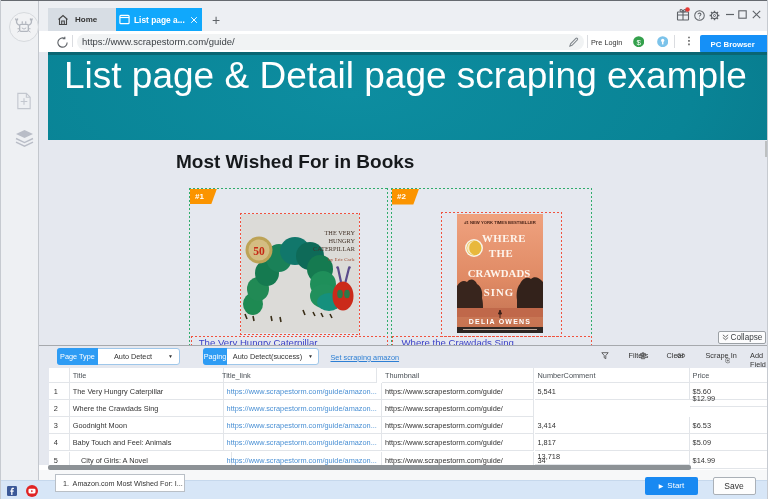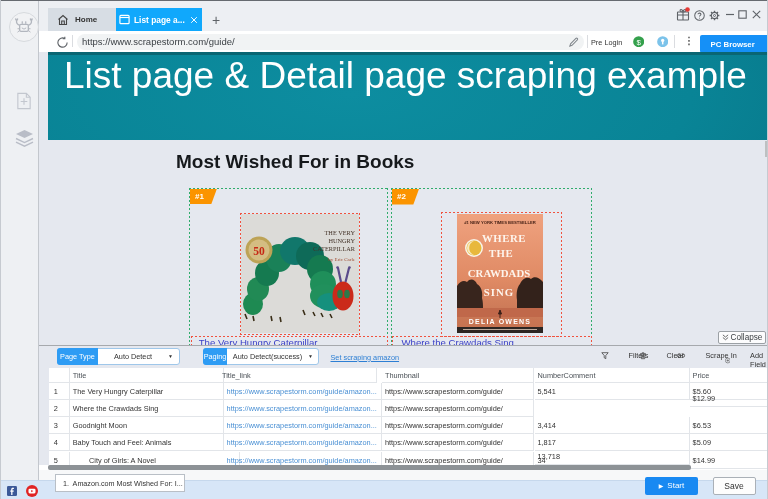--- a/index.html
+++ b/index.html
@@ -320,21 +320,21 @@
     <div class="cell" style="left:342.9px;top:49.90px;width:152.6px;height:17.05px;line-height:17.05px;">https://www.scrapestorm.com/guide/</div>
     <div class="cell" style="left:495.5px;top:49.90px;width:155.1px;height:17.05px;line-height:17.05px;">3,414</div>
     <div class="cell" style="left:650.6px;top:49.90px;width:78.4px;height:17.05px;line-height:17.05px;">$6.53</div>
     <div class="cell" style="left:10.2px;top:66.95px;width:20.5px;height:17.05px;line-height:17.05px;padding-left:4.5px;">4</div>
     <div class="cell" style="left:30.7px;top:66.95px;width:153.9px;height:17.05px;line-height:17.05px;">Baby Touch and Feel: Animals</div>
     <div class="cell lnk" style="left:184.6px;top:66.95px;width:158.3px;height:17.05px;line-height:17.05px;">https://www.scrapestorm.com/guide/amazon...</div>
     <div class="cell" style="left:342.9px;top:66.95px;width:152.6px;height:17.05px;line-height:17.05px;">https://www.scrapestorm.com/guide/</div>
     <div class="cell" style="left:495.5px;top:66.95px;width:155.1px;height:17.05px;line-height:17.05px;">1,817</div>
     <div class="cell" style="left:650.6px;top:66.95px;width:78.4px;height:17.05px;line-height:17.05px;">$5.09</div>
     <div class="cell" style="left:10.2px;top:84.00px;width:20.5px;height:17.05px;line-height:17.05px;padding-left:4.5px;">5</div>
-    <div class="cell" style="left:47px;top:84.00px;width:153.9px;height:17.05px;line-height:17.05px;">City of Girls: A Novel</div>
+    <div class="cell" style="left:39px;top:84.00px;width:153.9px;height:17.05px;line-height:17.05px;">City of Girls: A Novel</div>
     <div class="cell lnk" style="left:184.6px;top:84.00px;width:158.3px;height:17.05px;line-height:17.05px;">https://www.scrapestorm.com/guide/amazon...</div>
     <div class="cell" style="left:342.9px;top:84.00px;width:152.6px;height:17.05px;line-height:17.05px;">https://www.scrapestorm.com/guide/</div>
     <div class="cell" style="left:495.5px;top:84.00px;width:155.1px;height:17.05px;line-height:17.05px;">34</div>
     <div class="cell" style="left:650.6px;top:84.00px;width:78.4px;height:17.05px;line-height:17.05px;">$14.99</div>
     <div id="hscroll"></div>
   </div>
 
   <div id="gapwhite" class="abs"></div>
   <div class="abs" style="left:39px;top:367.5px;width:10.2px;height:97.5px;background:#e5e8ef"></div>
   <div id="bottombar" class="abs"></div>

